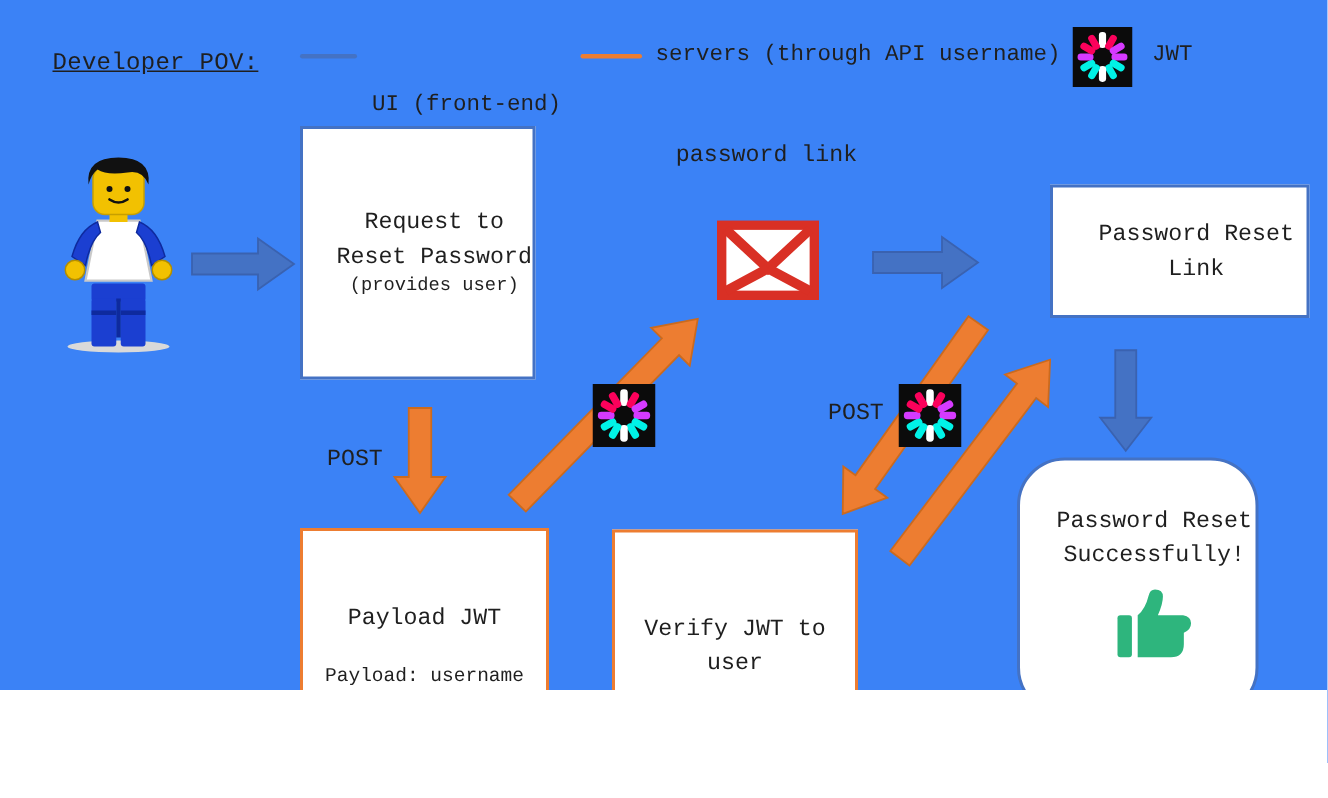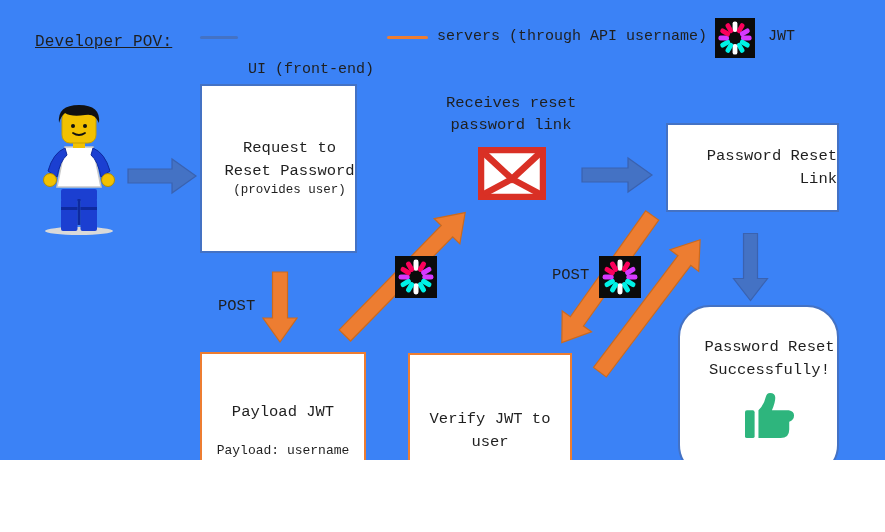--- a/index.html
+++ b/index.html
@@ -165,21 +165,20 @@
         <rect x="17.6" y="3.4" width="4.8" height="10.6" rx="2.2" transform="rotate(180 20 20)" fill="#ffffff"></rect>
         <rect x="17.6" y="3.4" width="4.8" height="10.6" rx="2.2" transform="rotate(210 20 20)" fill="#00f2e6"></rect>
         <rect x="17.6" y="3.4" width="4.8" height="10.6" rx="2.2" transform="rotate(240 20 20)" fill="#00f2e6"></rect>
         <rect x="17.6" y="3.4" width="4.8" height="10.6" rx="2.2" transform="rotate(270 20 20)" fill="#d63aff"></rect>
         <rect x="17.6" y="3.4" width="4.8" height="10.6" rx="2.2" transform="rotate(300 20 20)" fill="#fb015b"></rect>
         <rect x="17.6" y="3.4" width="4.8" height="10.6" rx="2.2" transform="rotate(330 20 20)" fill="#fb015b"></rect>
       </svg>
   </div>
 
   <div class="abs float-label" style="left:446px;top:92px;width:130px;">
-    <div>Receives reset</div>
     <div>password link</div>
   </div>
   <div class="abs" style="left:478px;top:147px;">
     <svg width="68" height="53" viewBox="0 0 68 53">
       <rect x="3" y="3" width="62" height="47" fill="#ffffff" stroke="var(--red)" stroke-width="6.5"></rect>
       <path d="M6,6 L34,32 L62,6" fill="none" stroke="var(--red)" stroke-width="6.5" stroke-linejoin="miter"></path>
       <path d="M6,47 L34,32 M62,47 L34,32" fill="none" stroke="var(--red)" stroke-width="6.5"></path>
     </svg>
   </div>
 
@@ -191,21 +190,21 @@
 
   <div class="node orange abs" style="left:200px;top:352px;width:166px;height:157px;">
     <div class="l1">Payload JWT</div>
     <div class="note" style="margin-top:18px;font-size:13px;">Payload: username</div>
   </div>
 
   <div class="node orange abs" style="left:408px;top:353px;width:164px;height:155px;">
     <div class="l1">Verify JWT to user</div>
   </div>
 
-  <div class="node blue abs" style="left:666px;top:123px;width:173px;height:89px;text-align:right;">
+  <div class="node blue abs" style="left:700px;top:123px;width:173px;height:89px;">
     <div class="l1">Password Reset Link</div>
   </div>
 
   <div class="node blue abs" style="left:678px;top:305px;width:161px;height:172px;border-radius:32px;">
     <div class="l1">Password Reset</div>
     <div class="l2">Successfully!</div>
     <div style="margin-top:10px;">
       <svg width="60" height="50" viewBox="0 0 60 52">
         <rect x="4" y="20" width="10" height="29" rx="2" fill="var(--green)"></rect>
         <path d="M18,49 L41,49 Q50,49 50,40 L50,32 Q55,30 55,25.5 Q55,21 49.5,20 L32,20 Q35.5,12 35.5,7 Q35.5,2 30,2 Q26.5,2 25.5,6.5 Q23.5,15 18,20 Z" fill="var(--green)"></path>

